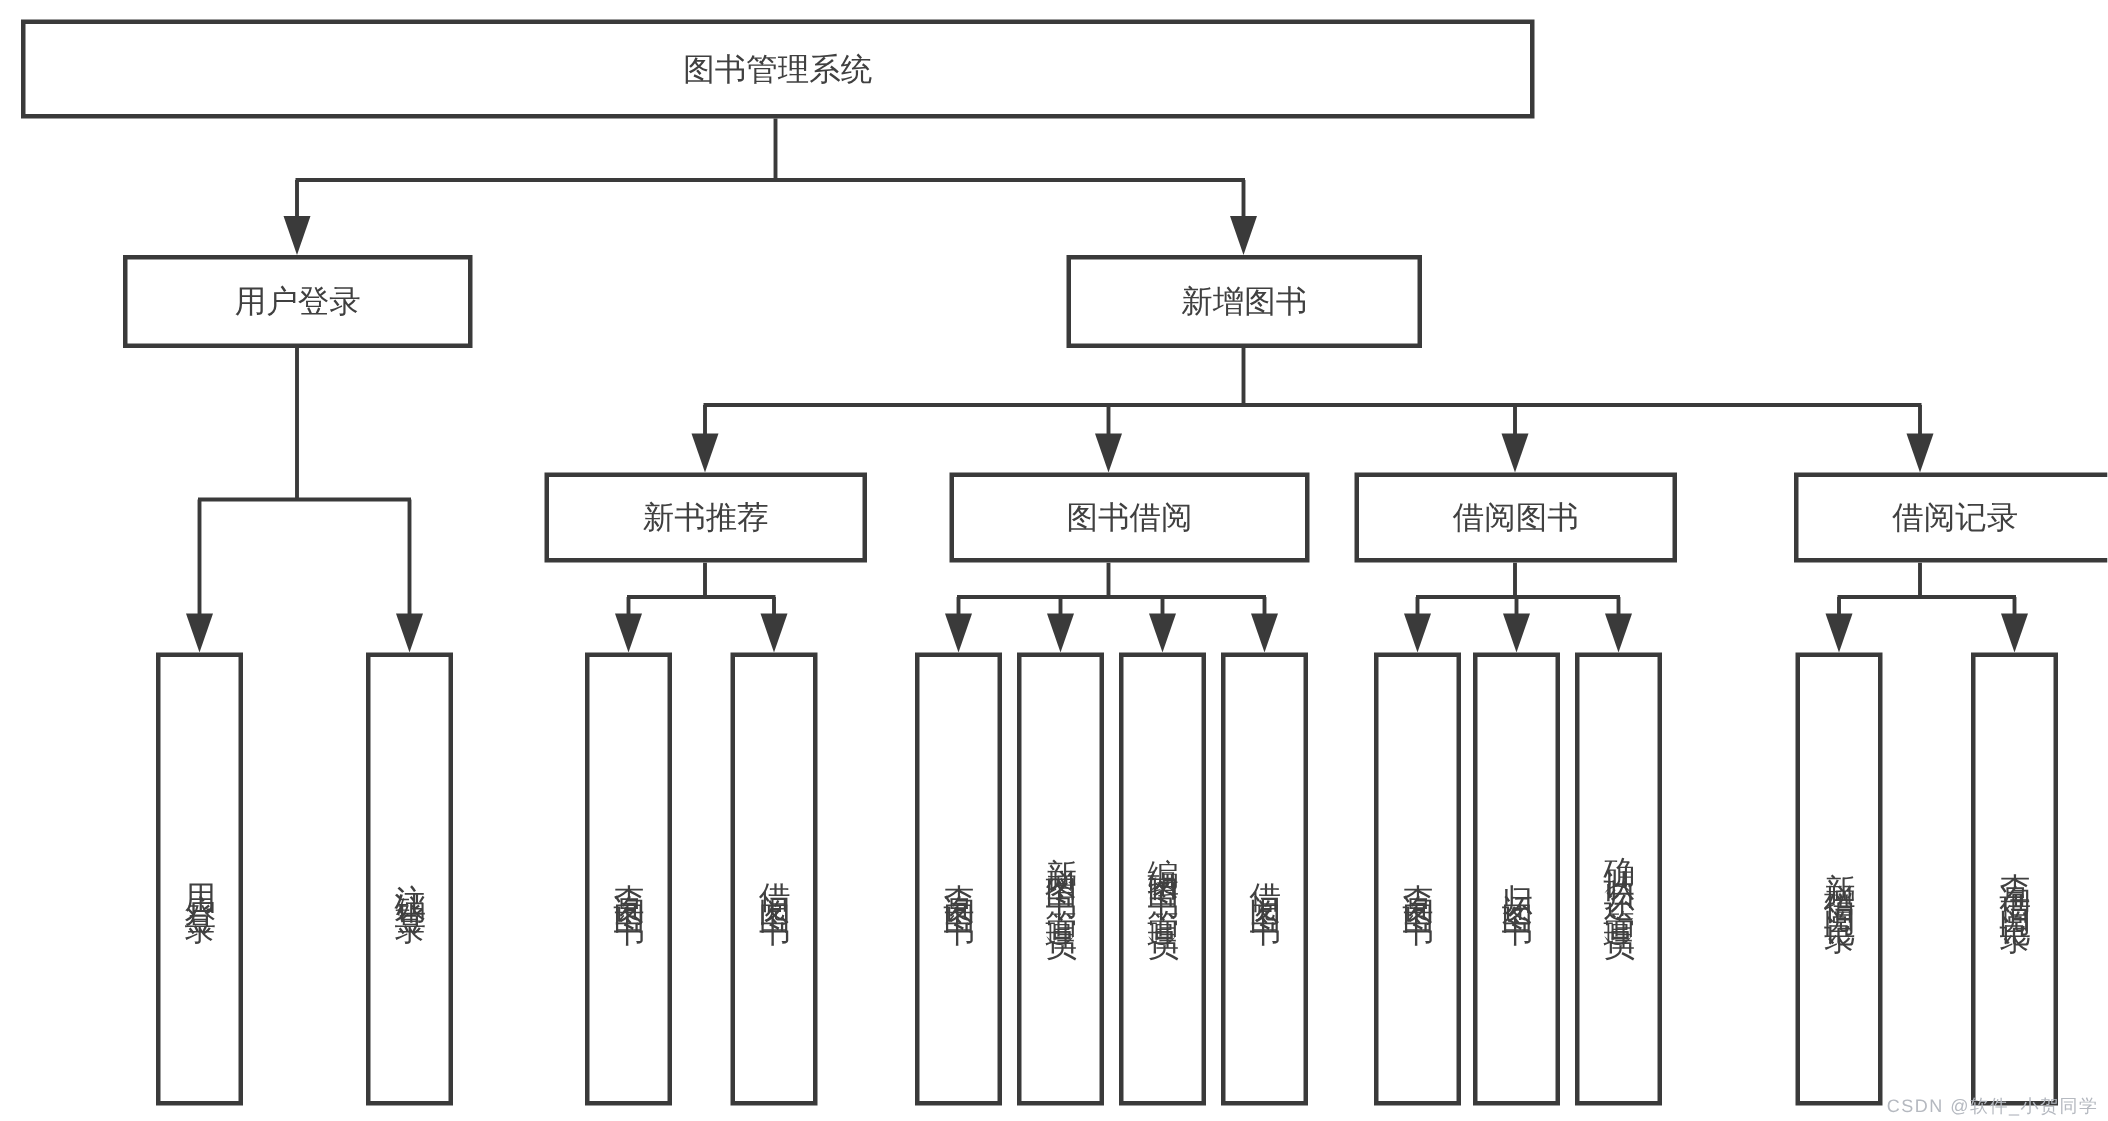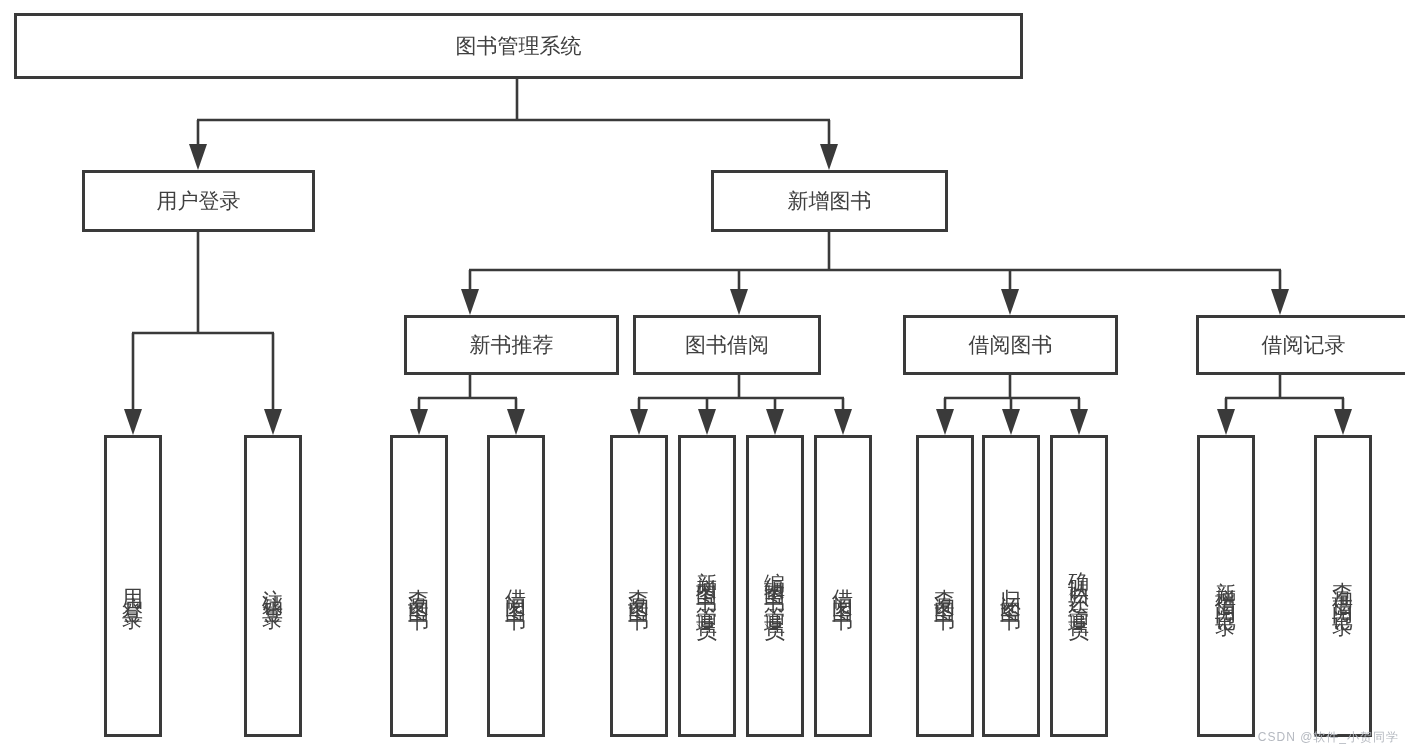--- a/index.html
+++ b/index.html
@@ -114,22 +114,22 @@
     <polygon points="1217,409 1235,409 1226,435"></polygon>
     <line x1="1343" y1="398" x2="1343" y2="411"></line>
     <polygon points="1334,409 1352,409 1343,435"></polygon>
   </svg>
 
   <div class="box" style="left:14px;top:13px;width:1009px;height:66px;">图书管理系统</div>
 
   <div class="box l2" style="left:82px;width:233px;">用户登录</div>
   <div class="box l2" style="left:711px;width:237px;">新增图书</div>
 
-  <div class="box l3" style="left:363px;margin-left:41px;">新书推荐</div>
-  <div class="box l3" style="left:633px;width:188px;text-align:center;">图书借阅</div>
+  <div class="box l3" style="left:363px;">新书推荐</div>
+  <div class="box l3" style="left:633px;width:240px;text-align:center;">图书借阅</div>
   <div class="box l3" style="left:903px;">借阅图书</div>
   <div class="box l3" style="left:1173px;margin-left:23px;">借阅记录</div>
 
   <div class="box leaf" style="left:104px;">用户登录</div>
   <div class="box leaf" style="left:244px;">注销登录</div>
 
   <div class="box leaf" style="left:390px;">查询图书</div>
   <div class="box leaf" style="left:487px;">借阅图书</div>
 
   <div class="box leaf" style="left:610px;">查询图书</div>

